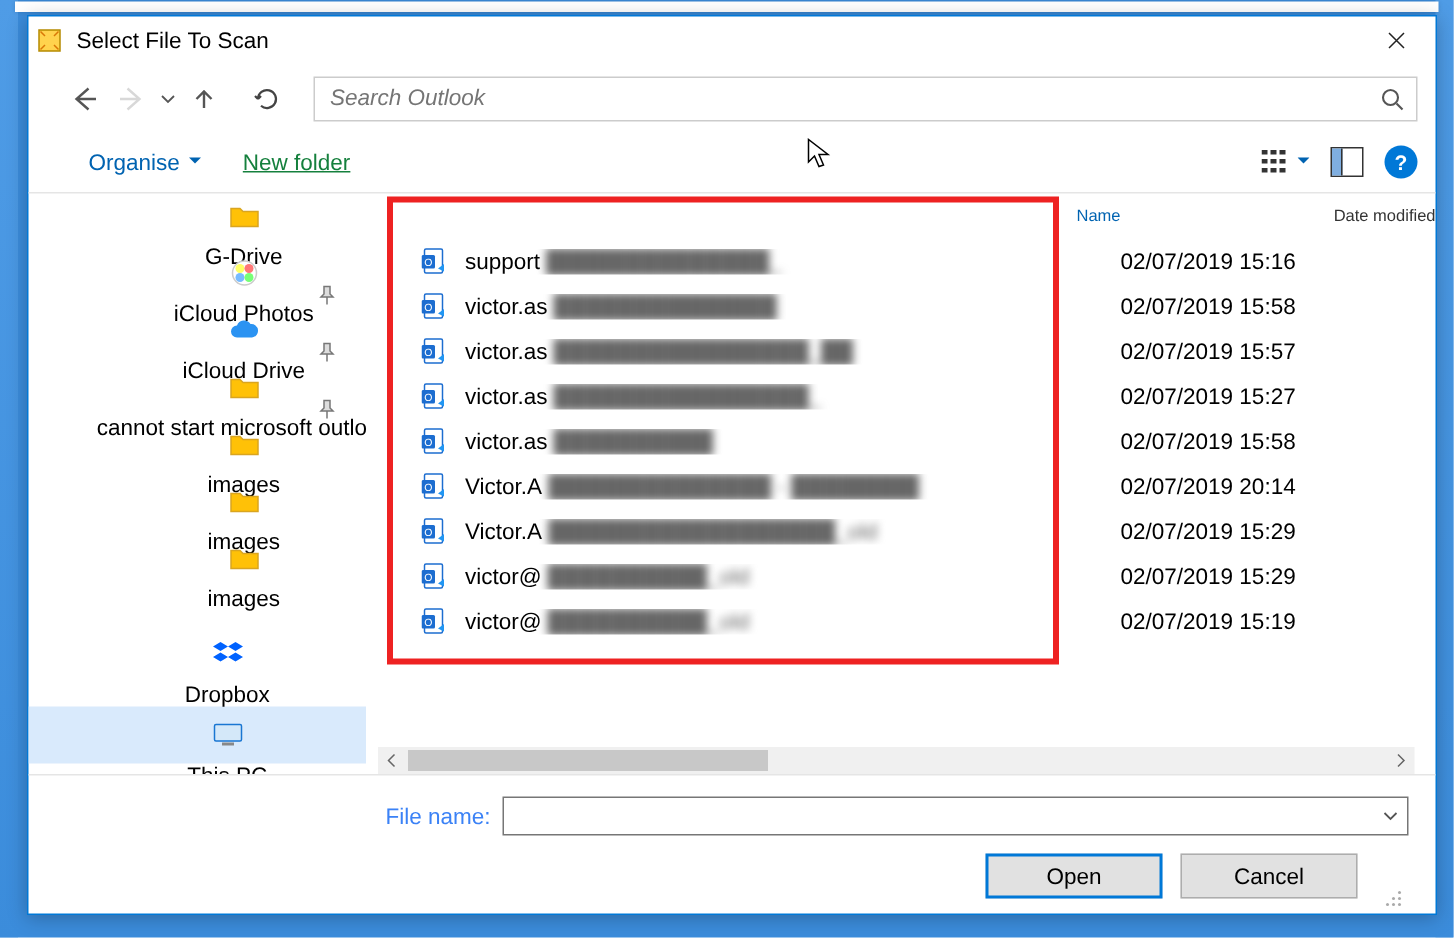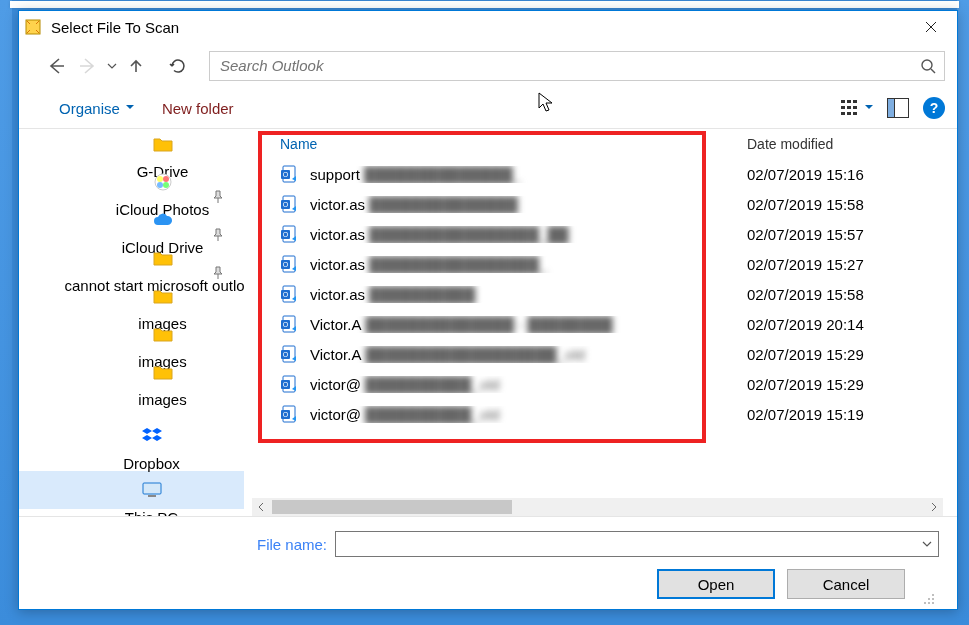--- a/index.html
+++ b/index.html
@@ -25,21 +25,21 @@
   .addr-text { background: #005fbf; color: #fff; font-size: 15px; padding: 1px 3px; height: 22px; display: flex; align-items: center; white-space: nowrap; }
   .addr-caret { width: 18px; display: flex; align-items: center; justify-content: center; color: #555; }
   .refresh-btn { width: 30px; height: 30px; display: flex; align-items: center; justify-content: center; color: #444; margin-left: 10px; }
   .search-box { margin-left: 14px; border: 1px solid #ccc; height: 30px; flex: 1; display: flex; align-items: center; padding: 0 8px; }
   .search-input { border: none; outline: none; font-size: 15px; font-style: italic; color: #666; flex: 1; }
   .search-icon { color: #555; }
 
   
   .toolrow { height: 40px; display: flex; align-items: center; padding: 0 12px 0 40px; gap: 28px; }
   .org-btn { color: #0063b1; font-size: 15px; display: flex; align-items: center; gap: 6px; }
-  .nf-btn { color: #7f1d1d; font-size: 15px; }
+  .nf-btn { color: #15803d; font-size: 15px; text-decoration: underline; }
   .tool-spacer { flex: 1; }
   .tool-right { display: flex; align-items: center; gap: 14px; }
   .view-btn { display: flex; align-items: center; gap: 4px; color: #333; }
   .details-btn { width: 22px; height: 20px; border: 1px solid #333; display: flex; }
   .details-btn .l { width: 7px; border-right: 1px solid #333; background: #7faee0; }
   .details-btn .r { flex: 1; }
   .help-btn { width: 22px; height: 22px; border-radius: 50%; background: #0078d7; color: #fff; display: flex; align-items: center; justify-content: center; font-size: 14px; font-weight: bold; }
 
   
   .mainarea { flex: 1; display: flex; min-height: 0; border-top: 1px solid #e5e5e5; }
@@ -50,21 +50,21 @@
   .sb-icon { width: 20px; height: 18px; display: inline-flex; align-items: center; justify-content: center; flex-shrink: 0; }
   .sb-pin { color: #777; margin-left: auto; margin-right: 20px; }
   .sb-sep { height: 16px; }
 
   .divider-v { width: 6px; cursor: col-resize; }
 
   .filewrap { flex: 1; position: relative; }
   .fc-inner { position: absolute; inset: 0; }
   .file-highlight { position: absolute; top: 2px; left: 8px; width: 448px; height: 312px; border: 4px solid #ee2222; pointer-events: none; }
 
-  .headerrow { display: flex; align-items: center; height: 30px; font-size: 14px; color: #333; padding-left: 30px; }
+  .headerrow { display: flex; align-items: center; height: 30px; font-size: 11px; color: #333; padding-left: 30px; text-align: right; }
   .hcol-name { flex: 1; cursor: pointer; color: #0063b1; }
   .hcol-date { width: 210px; }
 
   .filelist { }
   .filerow { display: flex; align-items: center; height: 30px; padding-left: 30px; font-size: 15px; color: #000; }
   .fr-icon { width: 20px; height: 20px; display: inline-flex; align-items: center; justify-content: center; margin-right: 10px; flex-shrink: 0; }
   .fr-name { flex: 1; display: flex; align-items: baseline; gap: 4px; white-space: nowrap; overflow: hidden; }
   .fr-blur { filter: blur(3px); color: #666; }
   .fr-date { width: 210px; }
 

